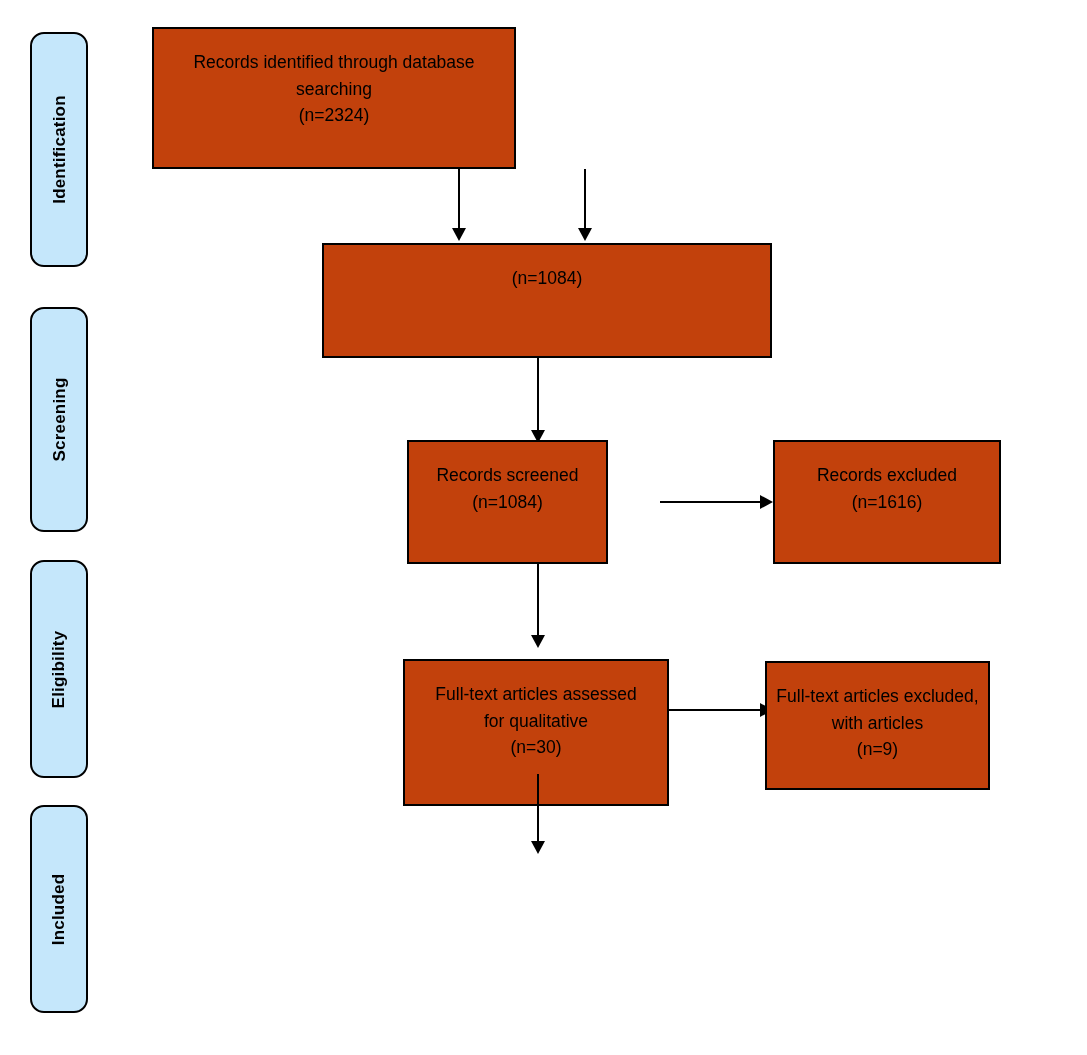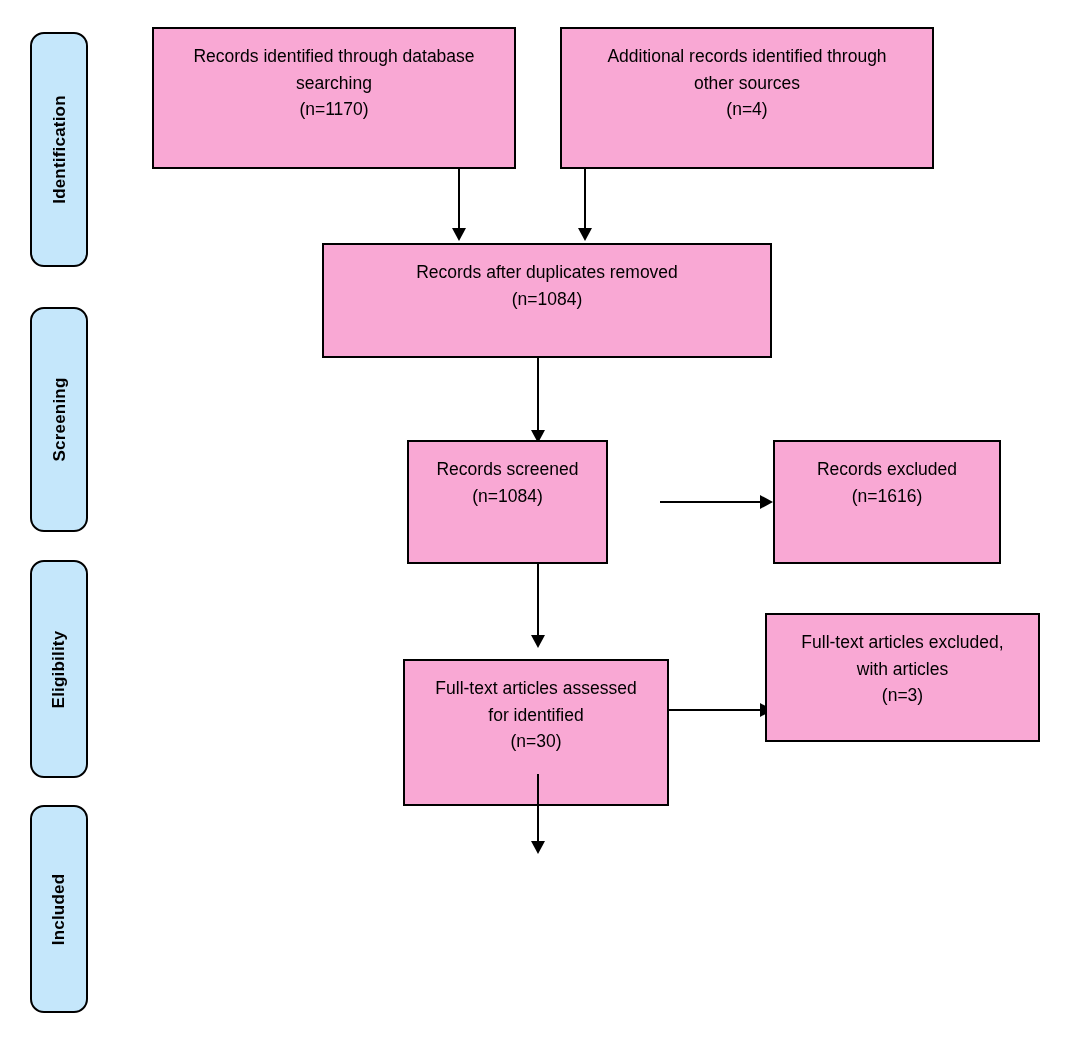--- a/index.html
+++ b/index.html
@@ -38,27 +38,27 @@
     font-size: 17px;
     letter-spacing: 0.2px;
     color: #000000;
     line-height: 1;
   }
 
   
   .flow-box {
     position: absolute;
     box-sizing: border-box;
-    background: #f9a8d4;
+    background: #c2410c;
     border: 2.5px solid #000000;
     display: flex;
     flex-direction: column;
     align-items: center;
     justify-content: flex-start;
-    padding-top: 14px;
+    padding-top: 20px;
   }
   .flow-box .box-line {
     display: block;
     text-align: center;
     font-size: 17.5px;
     line-height: 1.52;
     color: #000000;
     white-space: nowrap;
   }
 
@@ -103,37 +103,31 @@
     <span class="stage-label">Eligibility</span>
   </div>
 
   <div class="stage-pill" style="left:30px; top:805px; width:58px; height:208px;">
     <span class="stage-label">Included</span>
   </div>
 
   <div class="flow-box" style="left:152px; top:27px; width:364px; height:142px;">
     <span class="box-line">Records identified through database</span>
     <span class="box-line">searching</span>
-    <span class="box-line">(n=1170)</span>
+    <span class="box-line">(n=2324)</span>
   </div>
 
-  <div class="flow-box" style="left:560px; top:27px; width:374px; height:142px;">
-    <span class="box-line">Additional records identified through</span>
-    <span class="box-line">other sources</span>
-    <span class="box-line">(n=4)</span>
-  </div>
 
   <div class="conn conn-v" style="left:458px; top:169px; width:1.6px; height:62px;"></div>
   <div class="arrowhead arrow-down" style="left:452px; top:228px;"></div>
 
   <div class="conn conn-v" style="left:584px; top:169px; width:1.6px; height:62px;"></div>
   <div class="arrowhead arrow-down" style="left:578px; top:228px;"></div>
 
   <div class="flow-box" style="left:322px; top:243px; width:450px; height:115px;">
-    <span class="box-line">Records after duplicates removed</span>
     <span class="box-line">(n=1084)</span>
   </div>
 
   <div class="conn conn-v" style="left:537px; top:358px; width:1.6px; height:75px;"></div>
   <div class="arrowhead arrow-down" style="left:531px; top:430px;"></div>
 
   <div class="flow-box" style="left:407px; top:440px; width:201px; height:124px;">
     <span class="box-line">Records screened</span>
     <span class="box-line">(n=1084)</span>
   </div>
@@ -144,30 +138,30 @@
   <div class="flow-box" style="left:773px; top:440px; width:228px; height:124px;">
     <span class="box-line">Records excluded</span>
     <span class="box-line">(n=1616)</span>
   </div>
 
   <div class="conn conn-v" style="left:537px; top:564px; width:1.6px; height:74px;"></div>
   <div class="arrowhead arrow-down" style="left:531px; top:635px;"></div>
 
   <div class="flow-box" style="left:403px; top:659px; width:266px; height:147px;">
     <span class="box-line">Full-text articles assessed</span>
-    <span class="box-line">for identified</span>
+    <span class="box-line">for qualitative</span>
     <span class="box-line">(n=30)</span>
   </div>
 
   <div class="conn conn-h" style="left:669px; top:709px; width:94px; height:1.6px;"></div>
   <div class="arrowhead arrow-right" style="left:760px; top:703px;"></div>
 
-  <div class="flow-box" style="left:765px; top:613px; width:275px; height:129px;">
+  <div class="flow-box" style="left:765px; top:661px; width:225px; height:129px;">
     <span class="box-line">Full-text articles excluded,</span>
     <span class="box-line">with articles</span>
-    <span class="box-line">(n=3)</span>
+    <span class="box-line">(n=9)</span>
   </div>
 
   <div class="conn conn-v" style="left:537px; top:774px; width:1.6px; height:70px;"></div>
   <div class="arrowhead arrow-down" style="left:531px; top:841px;"></div>
 
 
 </div>
 
 </body></html>

